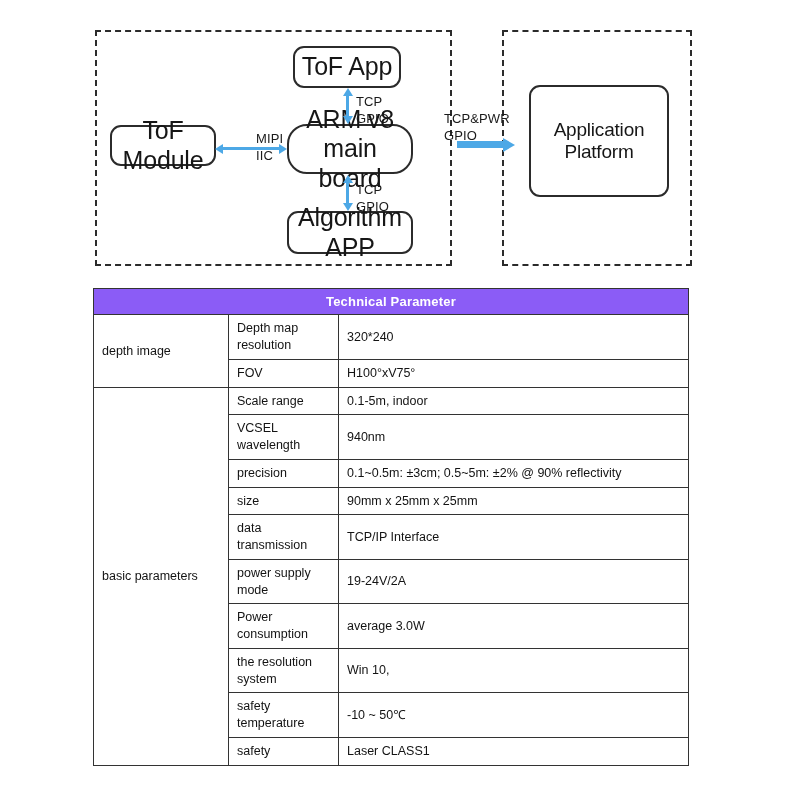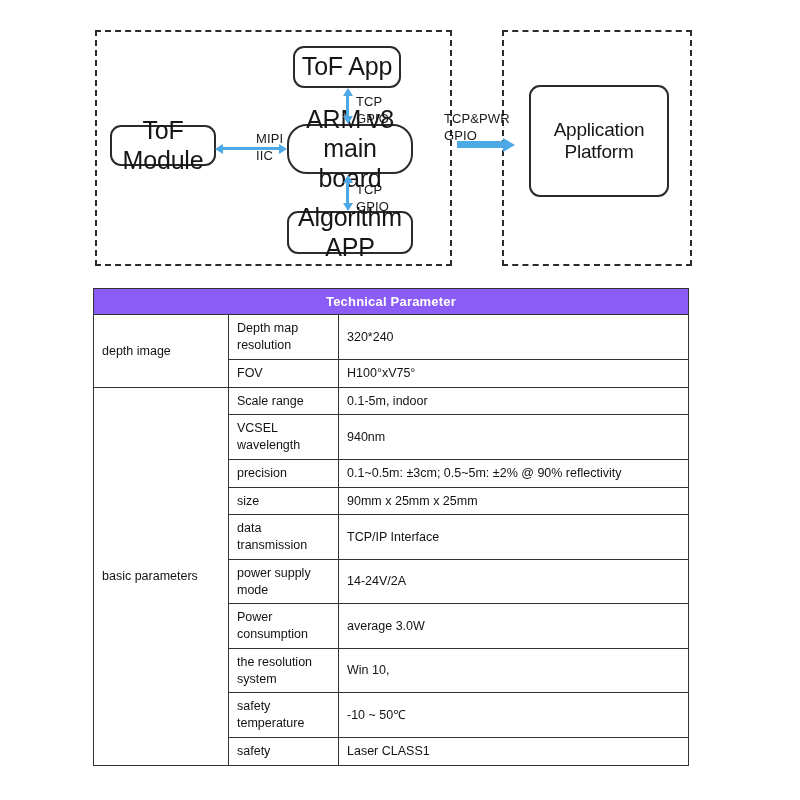--- a/index.html
+++ b/index.html
@@ -229,21 +229,21 @@
       <tr class="row-short">
         <td>size</td>
         <td>90mm x 25mm x 25mm</td>
       </tr>
       <tr class="row-tall">
         <td>data transmission</td>
         <td>TCP/IP Interface</td>
       </tr>
       <tr class="row-tall">
         <td>power supply mode</td>
-        <td>14-24V/2A</td>
+        <td>19-24V/2A</td>
       </tr>
       <tr class="row-tall">
         <td>Power consumption</td>
         <td>average 3.0W</td>
       </tr>
       <tr class="row-tall">
         <td>the resolution system</td>
         <td>Win 10,</td>
       </tr>
       <tr class="row-tall">

